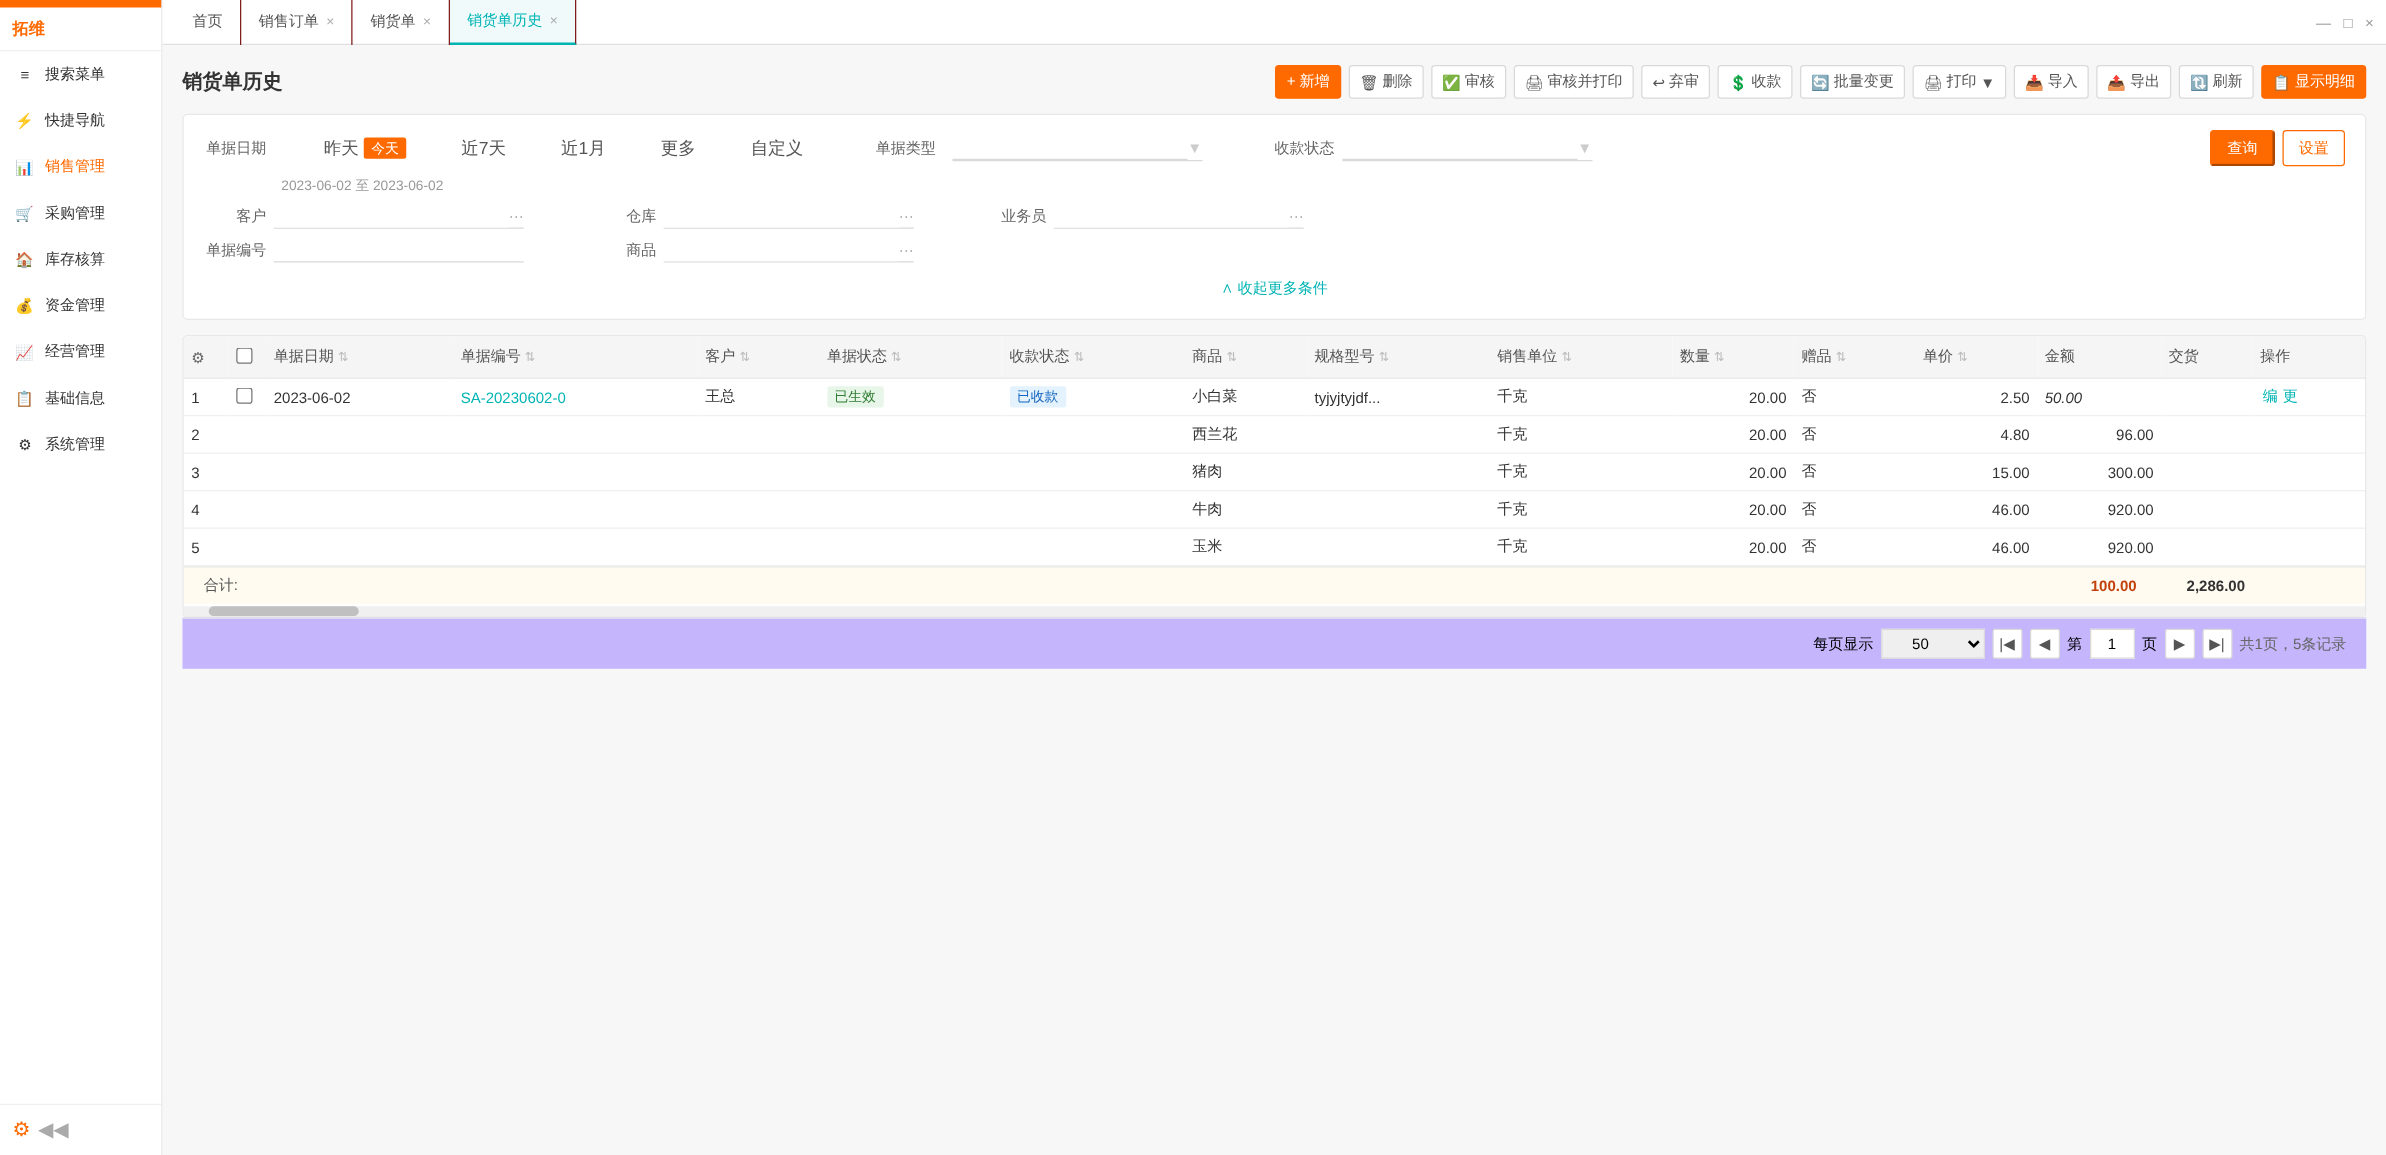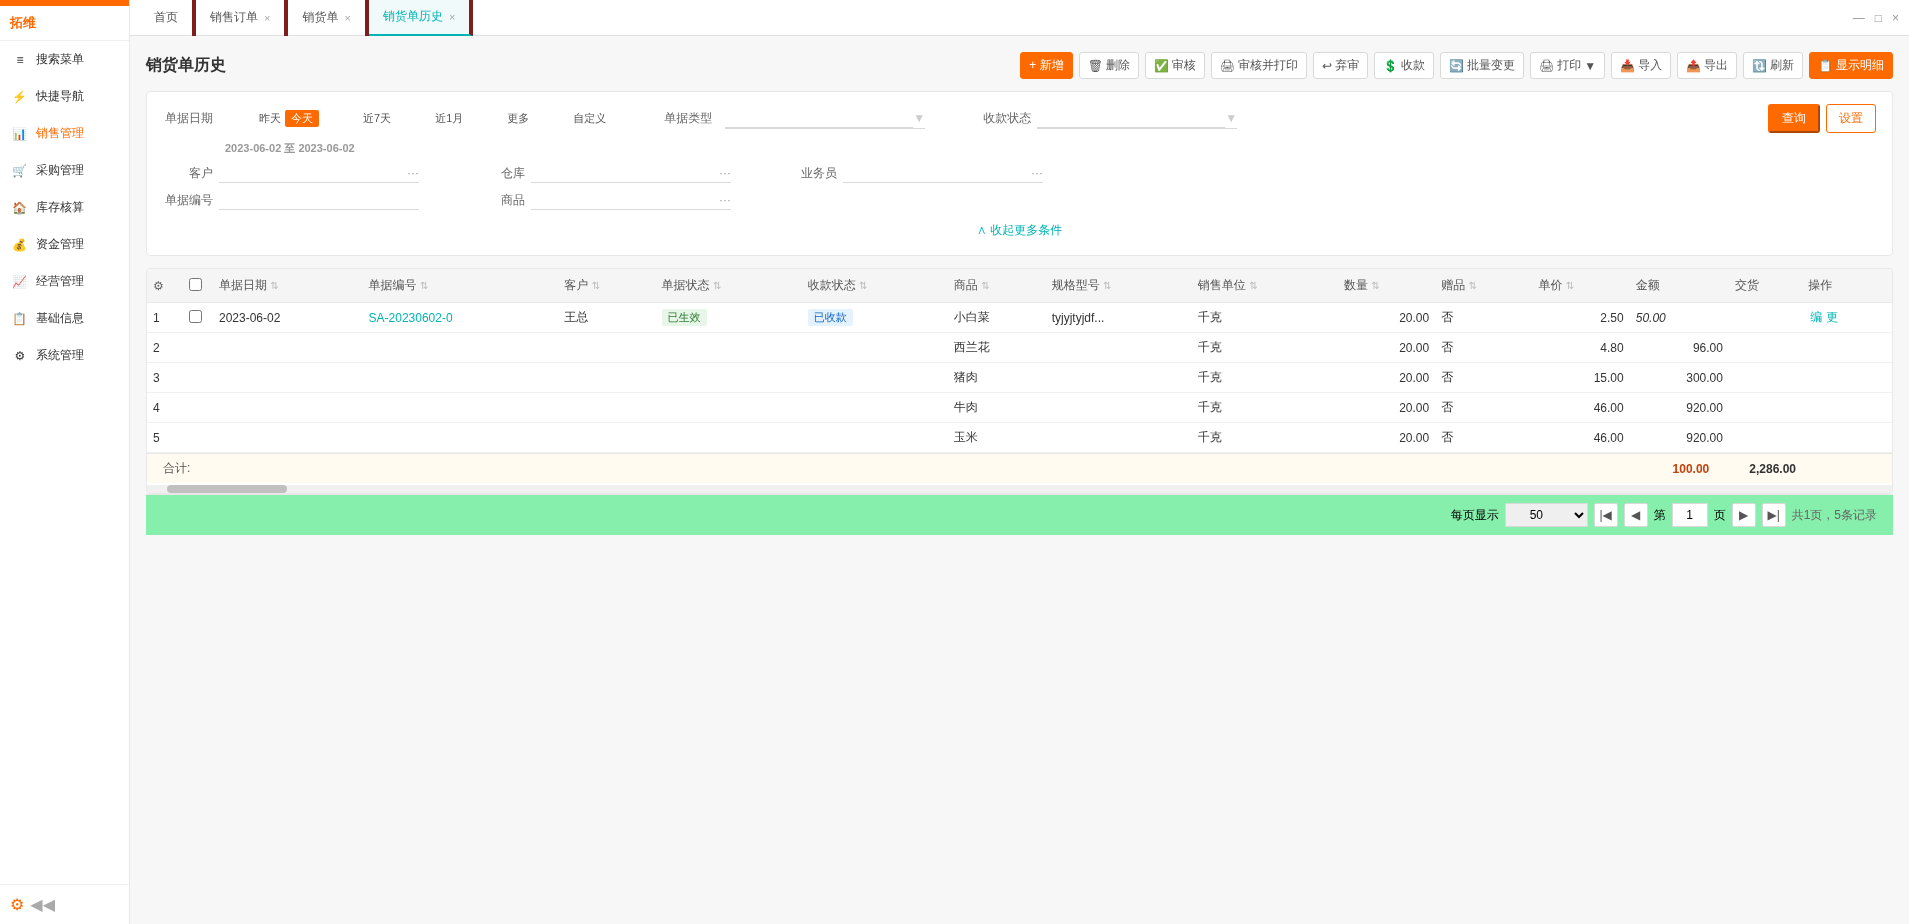--- a/index.html
+++ b/index.html
@@ -12,21 +12,21 @@
     .sidebar-item { display: flex; align-items: center; padding: 10px 12px; cursor: pointer; color: #333; gap: 8px; }
     .sidebar-item.active { color: #ff6a00; }
     .sidebar-icon { width: 16px; height: 16px; display: flex; align-items: center; justify-content: center; }
     .sidebar-bottom { margin-top: auto; padding: 10px; display: flex; gap: 6px; border-top: 1px solid #f0f0f0; }
 
     
     .main { flex: 1; display: flex; flex-direction: column; overflow: hidden; }
 
     
     .tab-bar { display: flex; align-items: center; background: #fff; border-bottom: 1px solid #e0e0e0; padding: 0 10px; height: 36px; flex-shrink: 0; }
-    .tab { padding: 0 14px; height: 36px; display: flex; align-items: center; cursor: pointer; color: #555; gap: 6px; border-right: 4px solid #7f1d1d; font-size: 12px; }
+    .tab { padding: 0 14px; height: 36px; display: flex; align-items: center; cursor: pointer; color: #555; gap: 6px; border-right: 1px solid #7f1d1d; font-size: 12px; }
     .tab.active { background: #f0fafa; color: #00b4b4; border-bottom: 2px solid #00b4b4; }
     .tab-close { color: #aaa; font-size: 11px; cursor: pointer; }
     .window-controls { margin-left: auto; display: flex; gap: 10px; color: #999; font-size: 14px; cursor: pointer; }
 
     
     .content { flex: 1; overflow-y: auto; padding: 16px; background: #f7f7f7; }
 
     
     .page-header { display: flex; align-items: center; justify-content: space-between; margin-bottom: 12px; }
     .page-title { font-size: 16px; font-weight: bold; color: #333; }
@@ -37,22 +37,22 @@
     .btn-orange-outline { border: 1px solid #ff6a00; color: #ff6a00; background: #fff; padding: 4px 12px; border-radius: 3px; cursor: pointer; font-size: 12px; }
 
     
     .filter-panel { background: #fff; border: 1px solid #e8e8e8; border-radius: 4px; padding: 12px 16px; margin-bottom: 12px; }
     .filter-row { display: flex; align-items: center; gap: 16px; margin-bottom: 8px; flex-wrap: wrap; }
     .filter-item { display: flex; align-items: center; gap: 6px; }
     .filter-label { color: #666; white-space: nowrap; min-width: 50px; text-align: right; }
     .filter-input { border: none; border-bottom: 1px solid #d9d9d9; padding: 2px 4px; width: 160px; color: #333; outline: none; }
     .filter-select { border: none; border-bottom: 1px solid #d9d9d9; padding: 2px 4px; width: 200px; background: transparent; outline: none; }
     .date-badge { background: #ff6a00; color: #fff; padding: 1px 6px; border-radius: 2px; cursor: pointer; font-size: 11px; }
-    .date-link { color: #555; cursor: pointer; font-size: 11px; padding-left: 40px; }
-    .date-text { font-size: 11px; color: #999; margin-top: 2px; font-weight: bold; }
+    .date-link { color: #555; cursor: pointer; font-size: 14px; padding-left: 40px; }
+    .date-text { font-size: 11px; color: #999; margin-top: 2px; }
     .more-conditions { text-align: center; padding: 4px; color: #00b4b4; cursor: pointer; font-size: 12px; }
     .ellipsis-btn { color: #999; cursor: pointer; }
 
     
     .table-container { background: #fff; border: 1px solid #e8e8e8; border-radius: 4px; overflow: auto; }
     table { width: 100%; border-collapse: collapse; }
     thead tr { background: #f5f5f5; }
     th { padding: 8px 6px; text-align: left; color: #555; font-weight: normal; border-bottom: 1px solid #e8e8e8; white-space: nowrap; font-size: 12px; }
     td { padding: 6px 6px; border-bottom: 1px solid #f0f0f0; color: #333; font-size: 12px; white-space: nowrap; }
     .sort-icon { color: #bbb; font-size: 10px; cursor: pointer; }
@@ -60,21 +60,21 @@
     .status-badge { display: inline-block; padding: 1px 6px; border-radius: 2px; font-size: 11px; }
     .status-active { background: #e8f5e9; color: #2e7d32; }
     .status-paid { background: #e3f2fd; color: #1565c0; }
     .action-link { color: #00b4b4; cursor: pointer; font-size: 12px; margin: 0 2px; }
 
     
     .table-footer { background: #fffbf0; border-top: 1px solid #e8e8e8; padding: 6px 16px; display: flex; align-items: center; }
     .total-label { color: #555; margin-right: 20px; }
 
     
-    .pagination { display: flex; align-items: center; justify-content: flex-end; padding: 8px 16px; background: #86efac; border-top: 1px solid #e8e8e8; gap: 6px; font-size: 12px; }
+    .pagination { display: flex; align-items: center; justify-content: flex-end; padding: 8px 16px; background: #c4b5fd; border-top: 1px solid #e8e8e8; gap: 6px; font-size: 12px; }
     .page-btn { width: 24px; height: 24px; display: flex; align-items: center; justify-content: center; border: 1px solid #d9d9d9; cursor: pointer; color: #555; background: #fff; border-radius: 2px; }
     .page-input { width: 36px; height: 24px; border: 1px solid #d9d9d9; text-align: center; outline: none; }
     .page-info { color: #666; }
 
     .scrollbar-row { height: 8px; background: #f0f0f0; margin-top: 2px; }
     .scrollbar-thumb { height: 8px; width: 120px; background: #c0c0c0; border-radius: 4px; margin-left: 20px; }
   </style>
 </head>
 <body>
 

